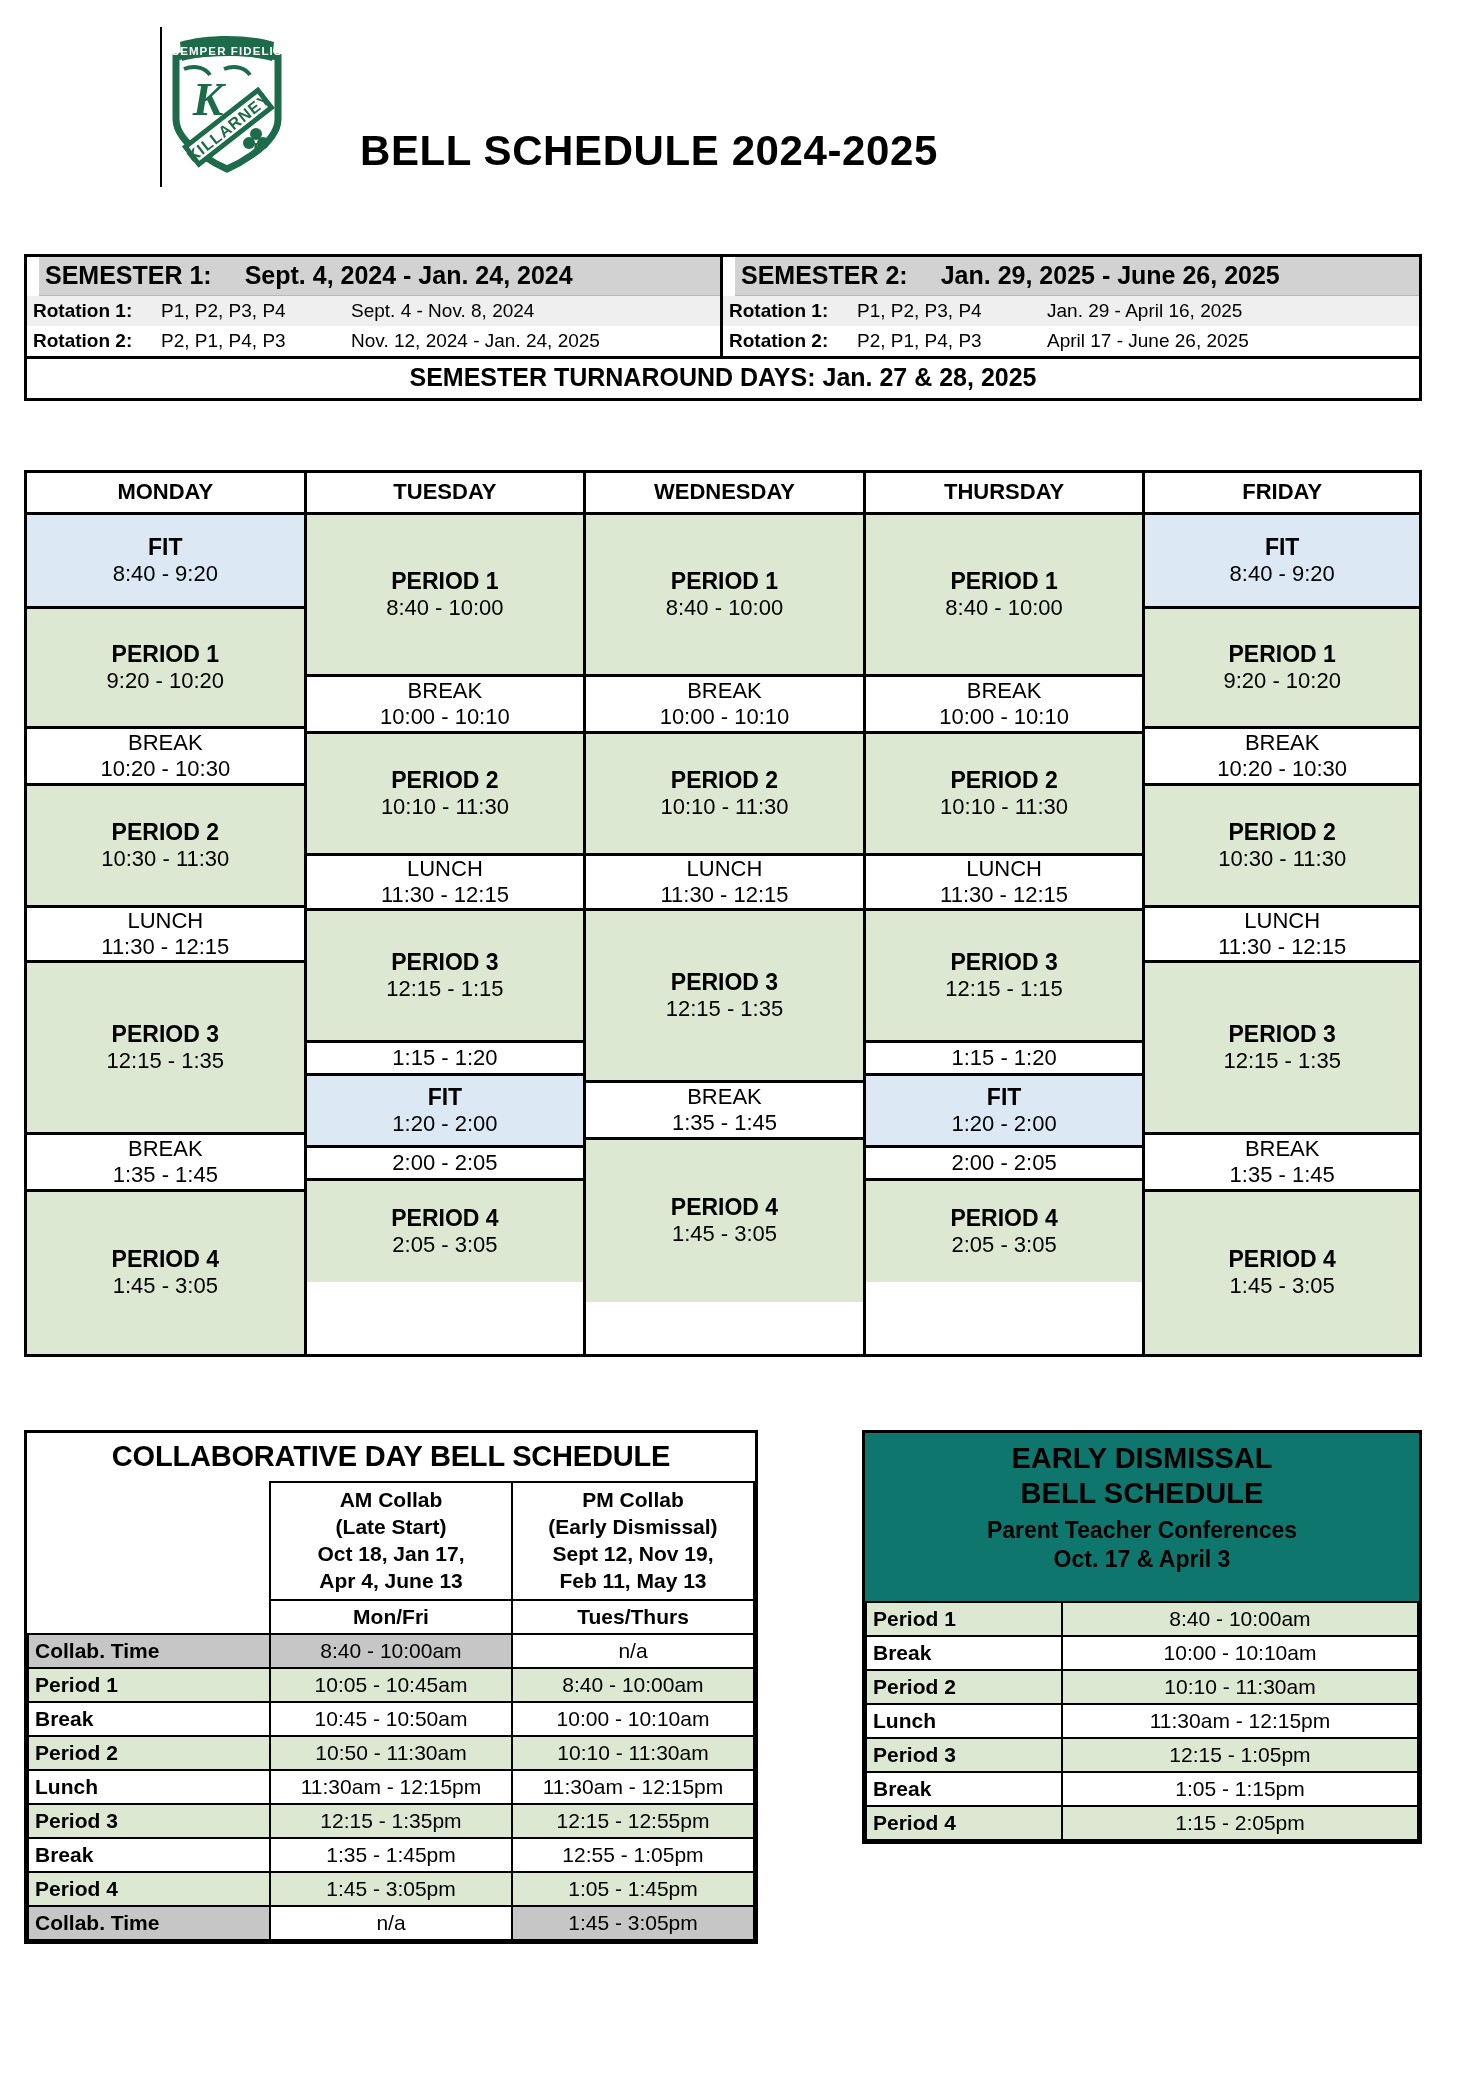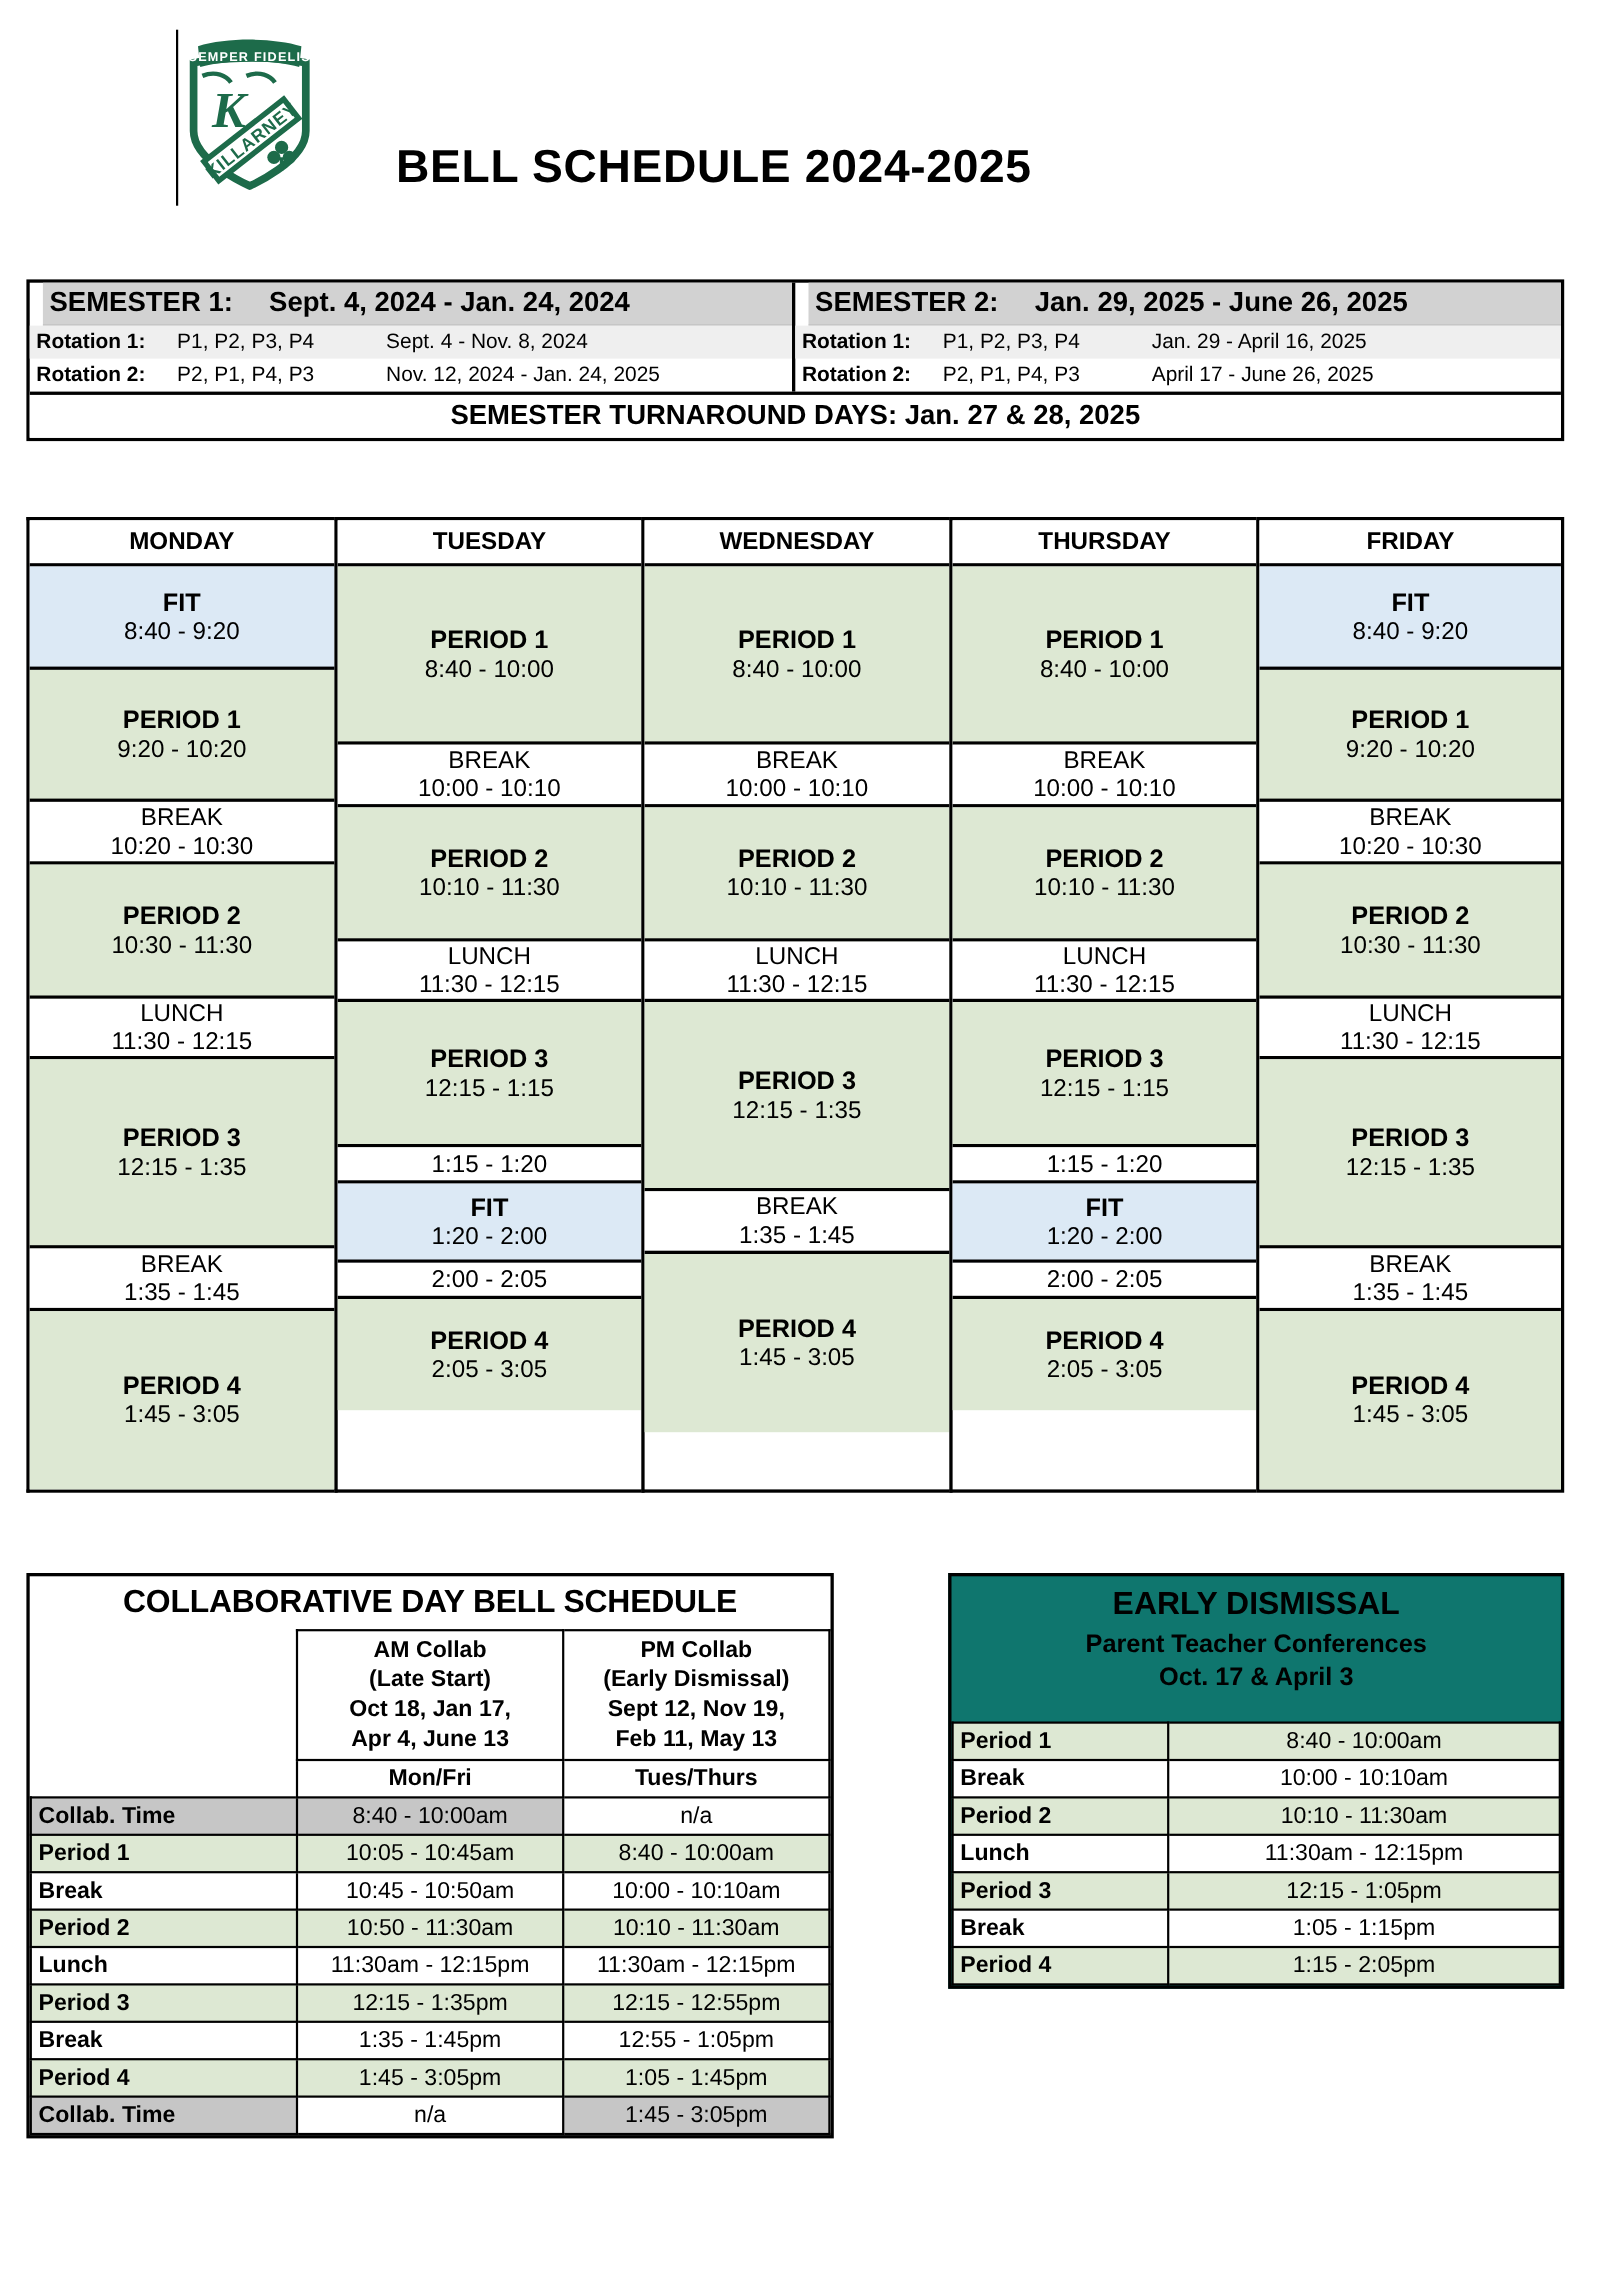--- a/index.html
+++ b/index.html
@@ -539,20 +539,21 @@
           <td class="col-val sh-white">n/a</td>
           <td class="col-val sh-gray">1:45 - 3:05pm</td>
         </tr>
       </tbody>
   </table>
 </div>
 
 <div class="early">
   <div class="early-title">
     <div>EARLY DISMISSAL</div>
+    <div>BELL SCHEDULE</div>
   </div>
   <div class="early-sub">
     <div>Parent Teacher Conferences</div>
     <div>Oct. 17 &amp; April 3</div>
   </div>
   <table class="etable">
     <tbody id="early-body">
         <tr>
           <td class="e-lab sh-green">Period 1</td>
           <td class="e-val sh-green">8:40 - 10:00am</td>

